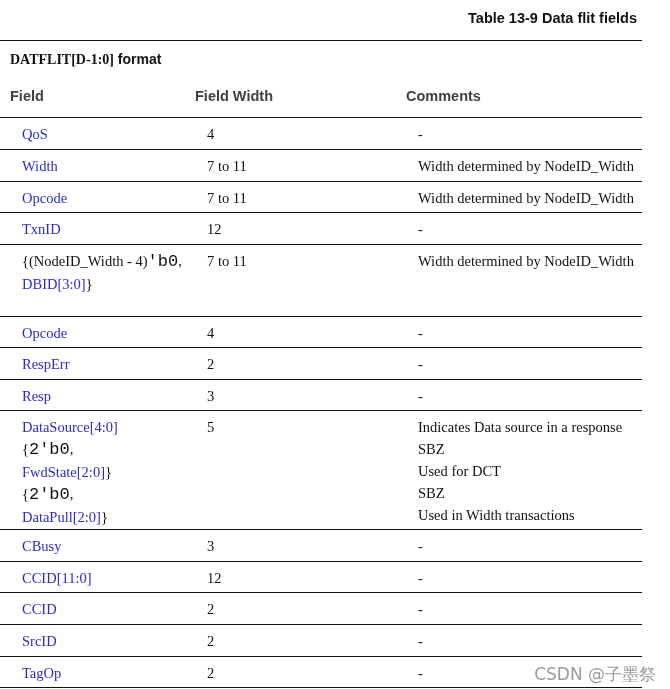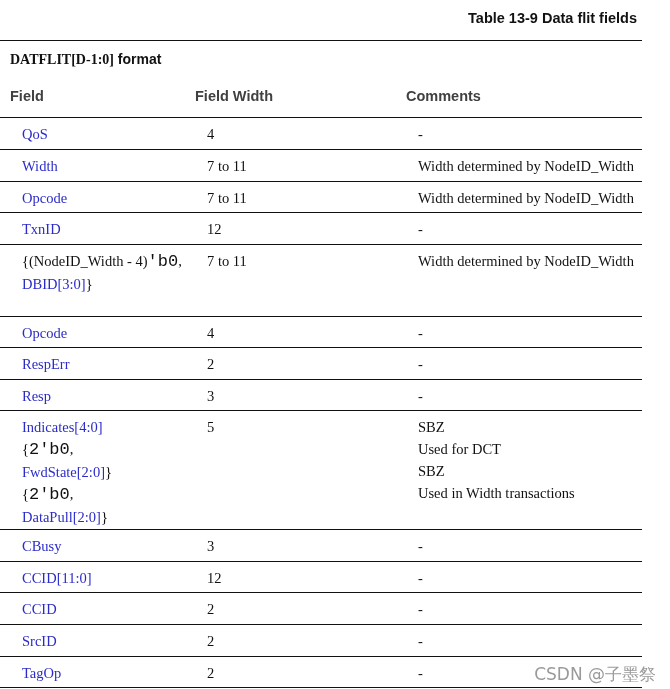--- a/index.html
+++ b/index.html
@@ -93,28 +93,29 @@
 
 <div class="row" style="top:379px;height:31px">
   <span class="cell c1 blue">Resp</span>
   <span class="cell c2">3</span>
   <span class="cell c3">-</span>
 </div>
 <div class="rule" style="top:410px"></div>
 
 <div class="row" style="top:410px;height:119px">
   <div class="cell c1">
-    <span class="line blue">Indicates[4:0]</span>
+    <span class="line blue">DataSource[4:0]</span>
     <span class="line"><span>{</span><span class="mono">2'b0</span><span>,</span></span>
     <span class="line"><span class="blue">FwdState[2:0]</span><span>}</span></span>
     <span class="line"><span>{</span><span class="mono">2'b0</span><span>,</span></span>
     <span class="line"><span class="blue">DataPull[2:0]</span><span>}</span></span>
   </div>
   <span class="cell c2">5</span>
   <div class="cell c3">
+    <span class="line">Indicates Data source in a response</span>
     <span class="line">SBZ</span>
     <span class="line">Used for DCT</span>
     <span class="line">SBZ</span>
     <span class="line">Used in Width transactions</span>
   </div>
 </div>
 <div class="rule" style="top:529px"></div>
 
 <div class="row" style="top:529px;height:32px">
   <span class="cell c1 blue">CBusy</span>

